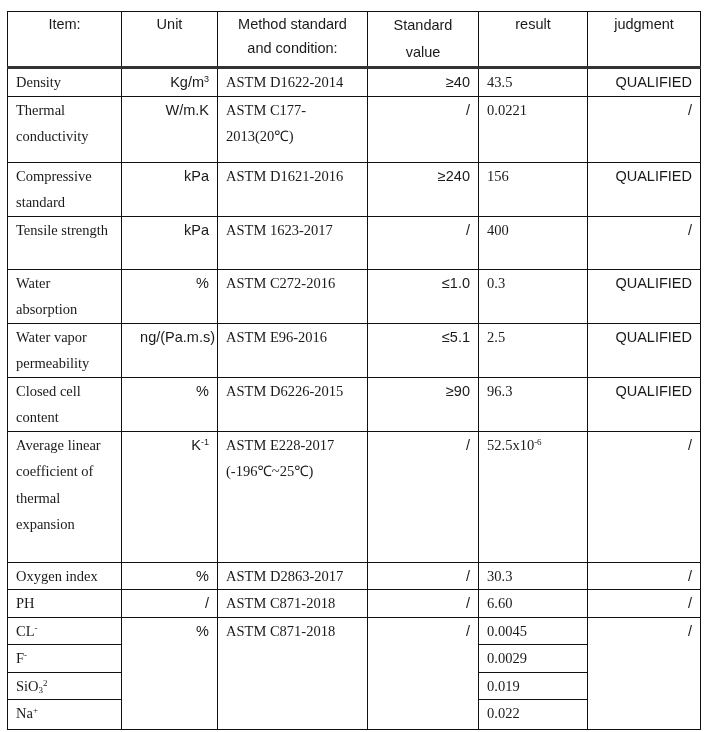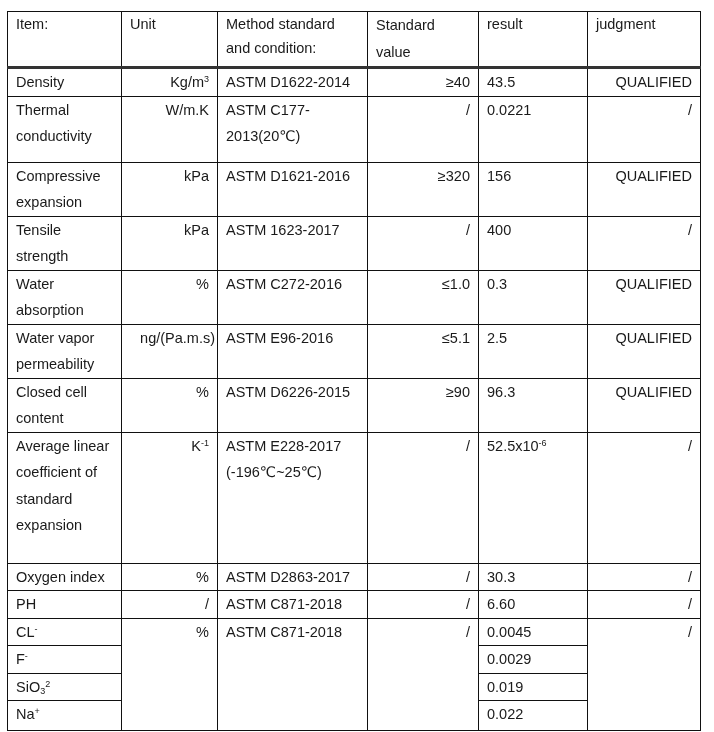--- a/index.html
+++ b/index.html
@@ -2,24 +2,24 @@
 <html><head>
   <meta charset="utf-8">
   <style>
     html, body { margin: 0; padding: 0; background: #ffffff; }
     body { width: 714px; height: 732px; position: relative; overflow: hidden;
            font-family: "Liberation Sans", "DejaVu Sans", sans-serif; color: #1a1a1a; }
     table.spec { position: absolute; left: 7px; top: 11px; border-collapse: collapse;
                  table-layout: fixed; font-size: 14.5px; }
     table.spec td, table.spec th { border: 1px solid #111; vertical-align: top;
                  padding: 0 8px; line-height: 26.5px; font-weight: normal; }
-    table.spec th { text-align: left; line-height: 24px; padding-top: 0; }
+    table.spec th { text-align: center; line-height: 24px; padding-top: 0; }
     table.spec thead tr th { border-bottom: 3px solid #333; }
     .c { text-align: right; }
-    .l { text-align: left; }
+    .l { text-align: left; font-family: Liberation Serif, serif; }
     sup { font-size: 9px; vertical-align: 5px; line-height: 0; }
     sub { font-size: 9px; vertical-align: -2px; line-height: 0; }
     .hdr-method { line-height: 20px; padding-top: 2px; }
   </style>
 </head>
 <body>
 
 <table class="spec">
   <colgroup>
     <col style="width:114px">
@@ -50,24 +50,24 @@
     </tr>
     <tr style="height:66px">
       <td class="l">Thermal conductivity</td>
       <td class="c">W/m.K</td>
       <td class="l">ASTM C177-2013(20℃)</td>
       <td class="c">/</td>
       <td class="l">0.0221</td>
       <td class="c">/</td>
     </tr>
     <tr style="height:53px">
-      <td class="l">Compressive expansion</td>
+      <td class="l">Compressive standard</td>
       <td class="c">kPa</td>
       <td class="l">ASTM D1621-2016</td>
-      <td class="c">≥320</td>
+      <td class="c">≥240</td>
       <td class="l">156</td>
       <td class="c">QUALIFIED</td>
     </tr>
     <tr style="height:53px">
       <td class="l">Tensile strength</td>
       <td class="c">kPa</td>
       <td class="l">ASTM 1623-2017</td>
       <td class="c">/</td>
       <td class="l">400</td>
       <td class="c">/</td>
@@ -90,21 +90,21 @@
     </tr>
     <tr style="height:54px">
       <td class="l">Closed cell content</td>
       <td class="c">%</td>
       <td class="l">ASTM D6226-2015</td>
       <td class="c">≥90</td>
       <td class="l">96.3</td>
       <td class="c">QUALIFIED</td>
     </tr>
     <tr style="height:131px">
-      <td class="l">Average linear coefficient of standard expansion</td>
+      <td class="l">Average linear coefficient of thermal expansion</td>
       <td class="c"><span>K</span><sup>-1</sup></td>
       <td class="l">
           <div>ASTM E228-2017</div>
           <div>(-196℃~25℃)</div>
         </td>
       <td class="c">/</td>
       <td class="l"><span>52.5x10</span><sup>-6</sup></td>
       <td class="c">/</td>
     </tr>
     <tr style="height:26px">

